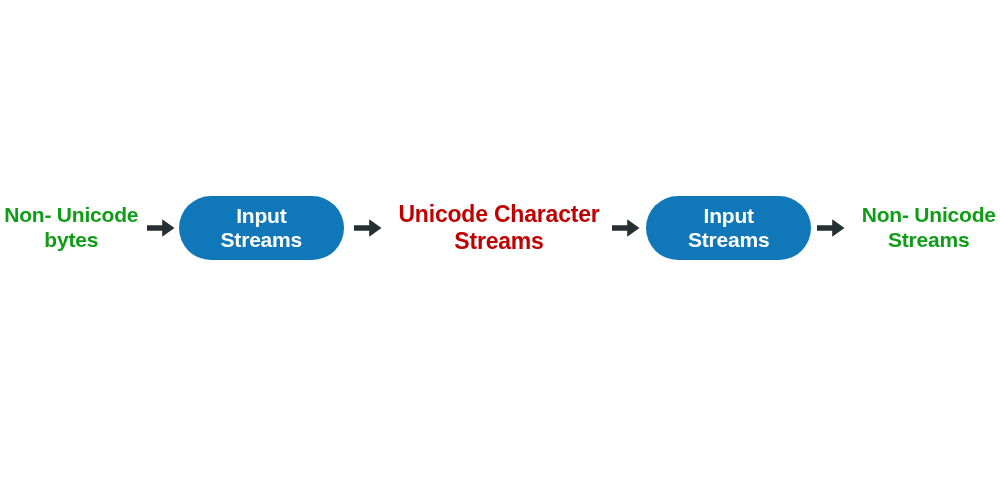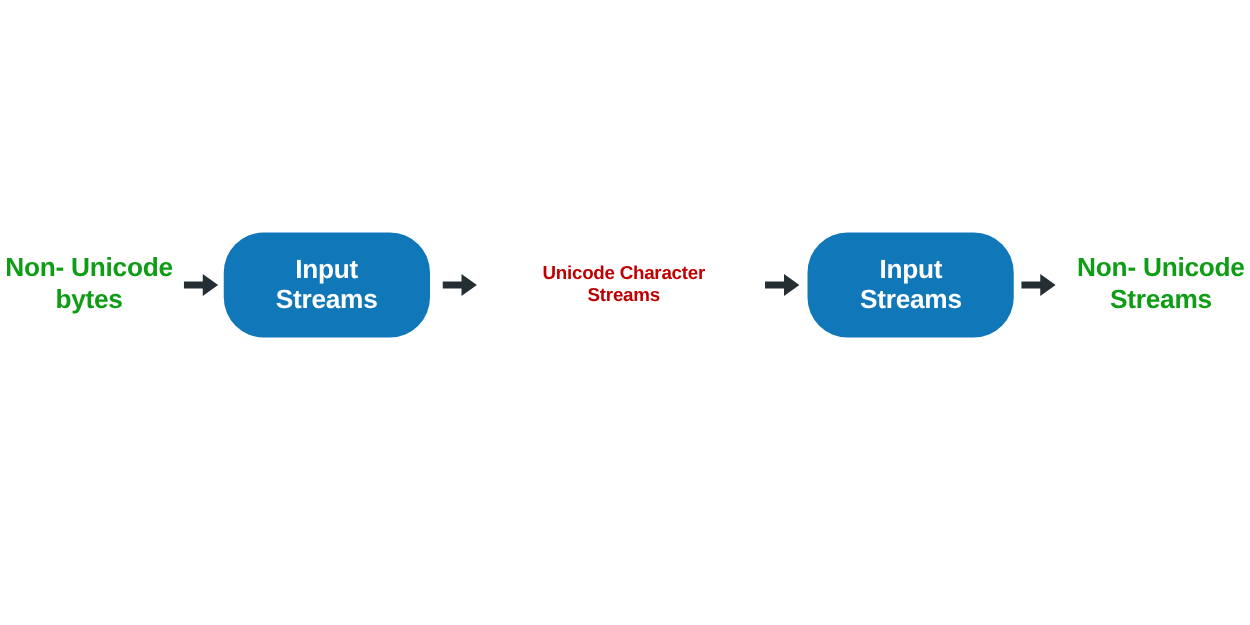--- a/index.html
+++ b/index.html
@@ -51,31 +51,31 @@
   }
   .text-green { color: #0f9d16; }
   .text-red   { color: #c00000; }
 
   .node-src-bytes {
     width: 148px;
     font-size: 21px;
   }
   .node-unicode-chars {
     width: 222px;
-    font-size: 15px;
+    font-size: 23px;
   }
   .node-out-streams {
     width: 148px;
     font-size: 21px;
   }
 
   
   .pill {
     width: 172px;
-    height: 84px;
+    height: 64px;
     border-radius: 32px;
     background: #1077b8;
     color: #ffffff;
     display: flex;
     flex-direction: column;
     align-items: center;
     justify-content: center;
     text-align: center;
     font-size: 21px;
     font-weight: bold;

